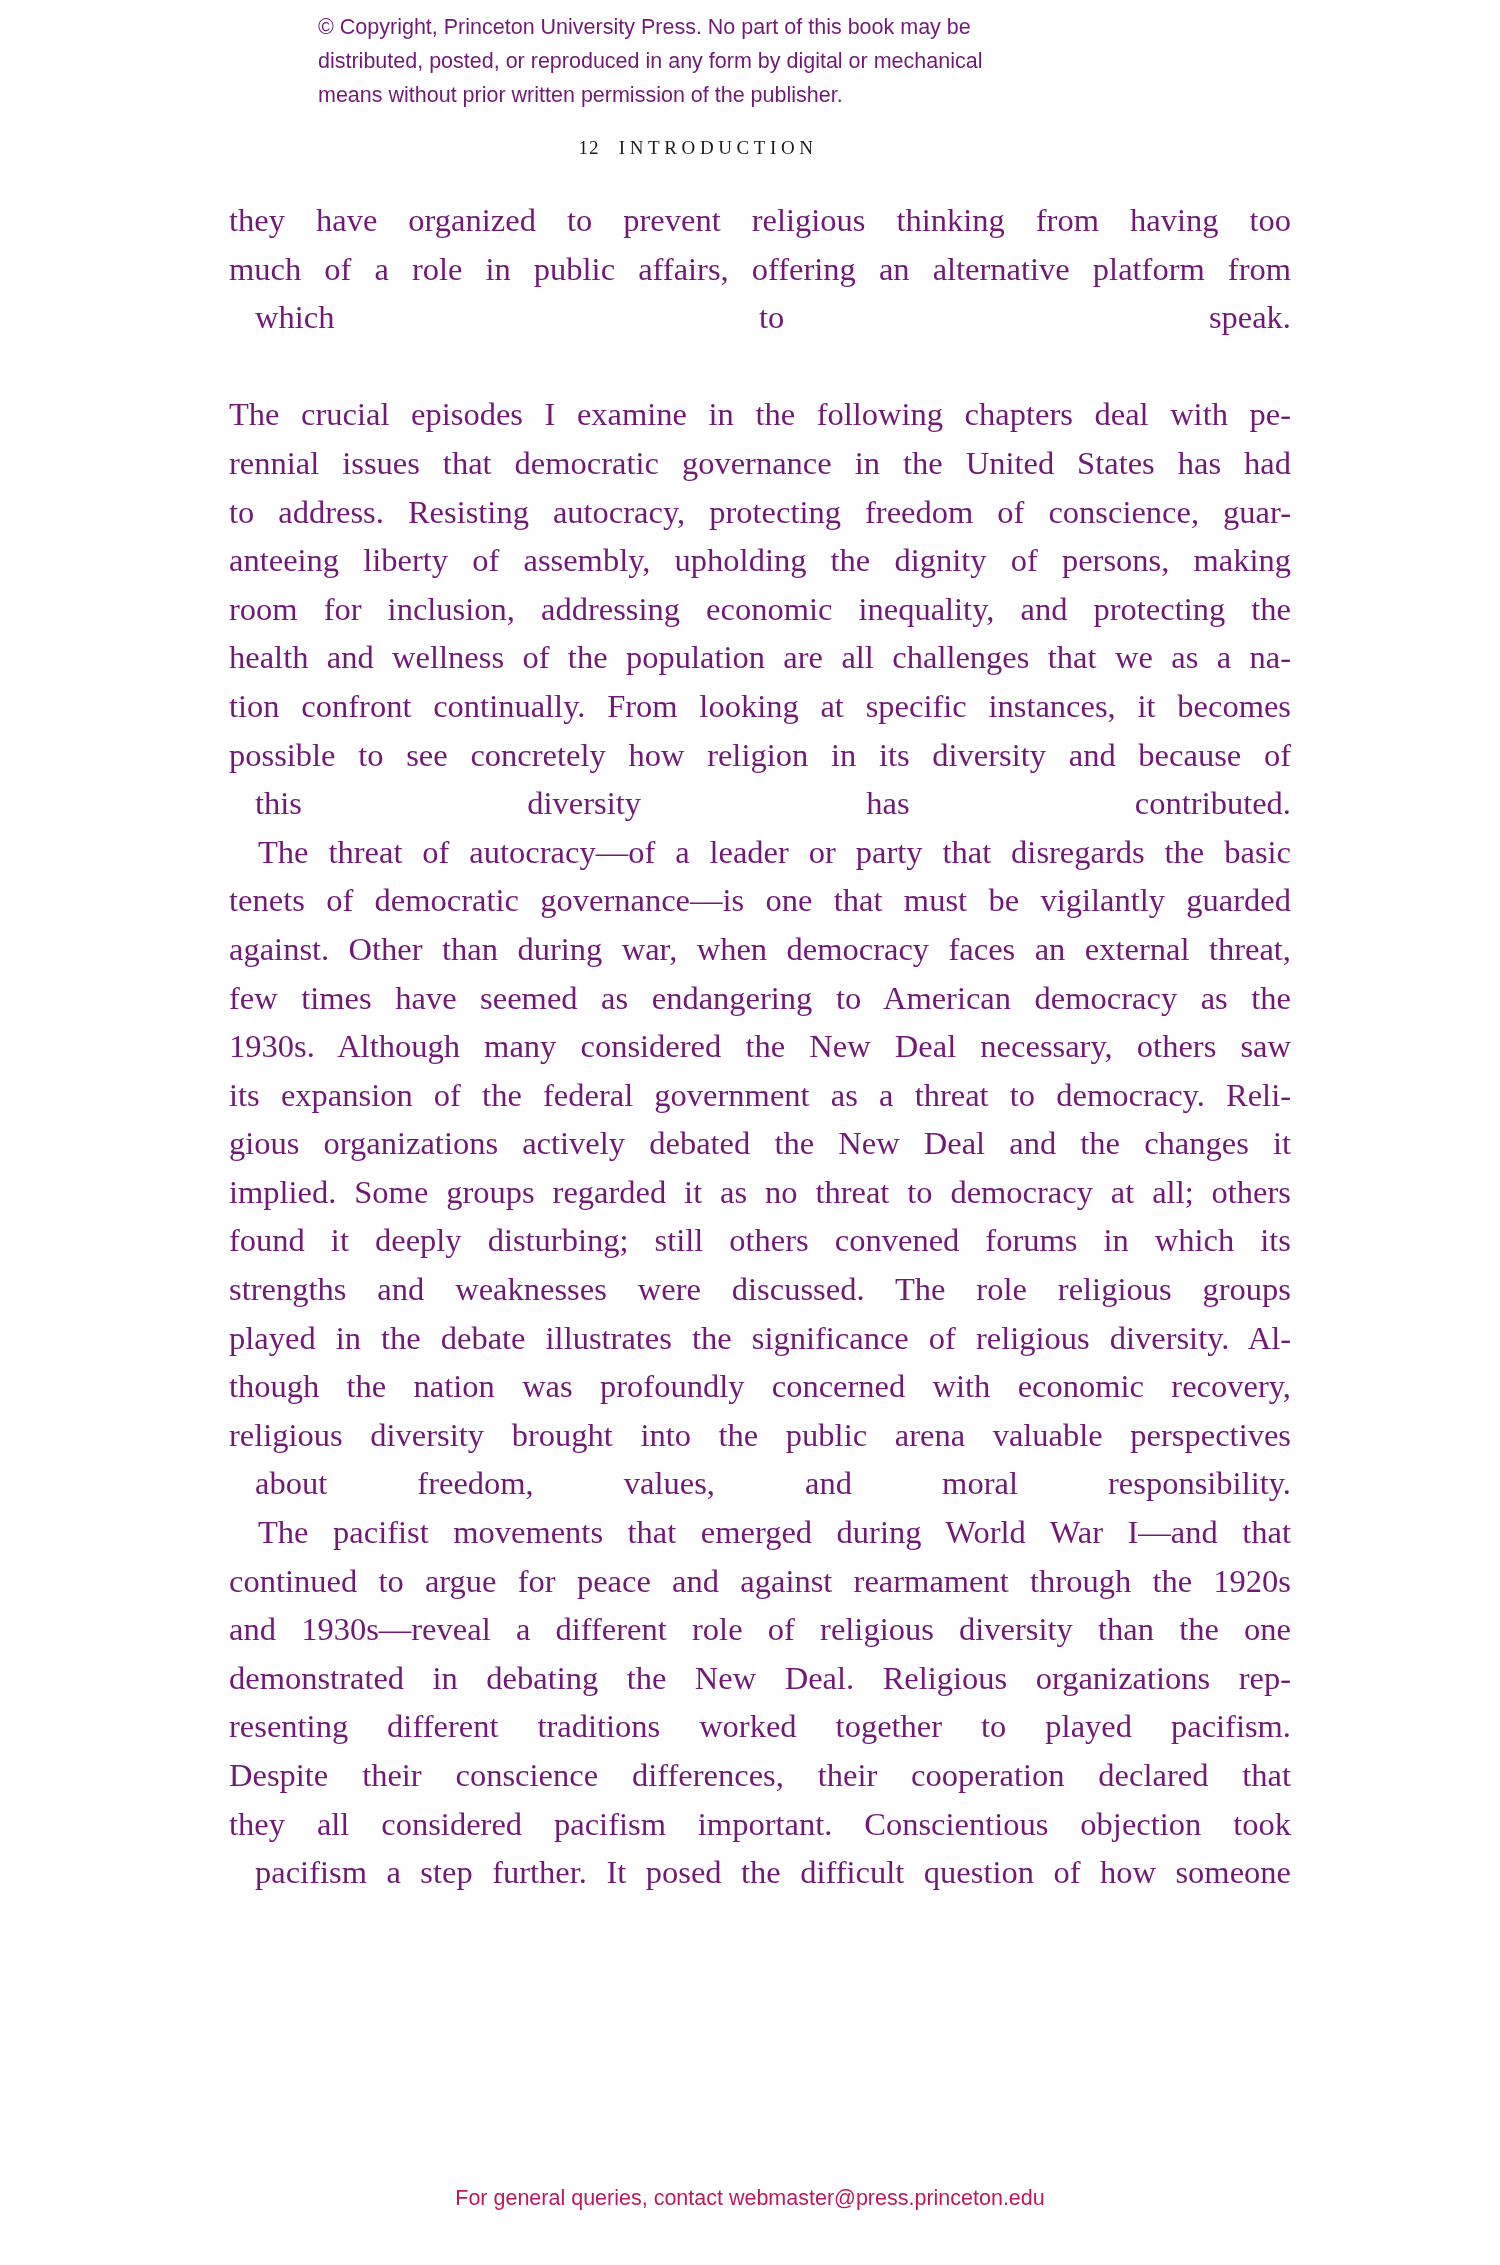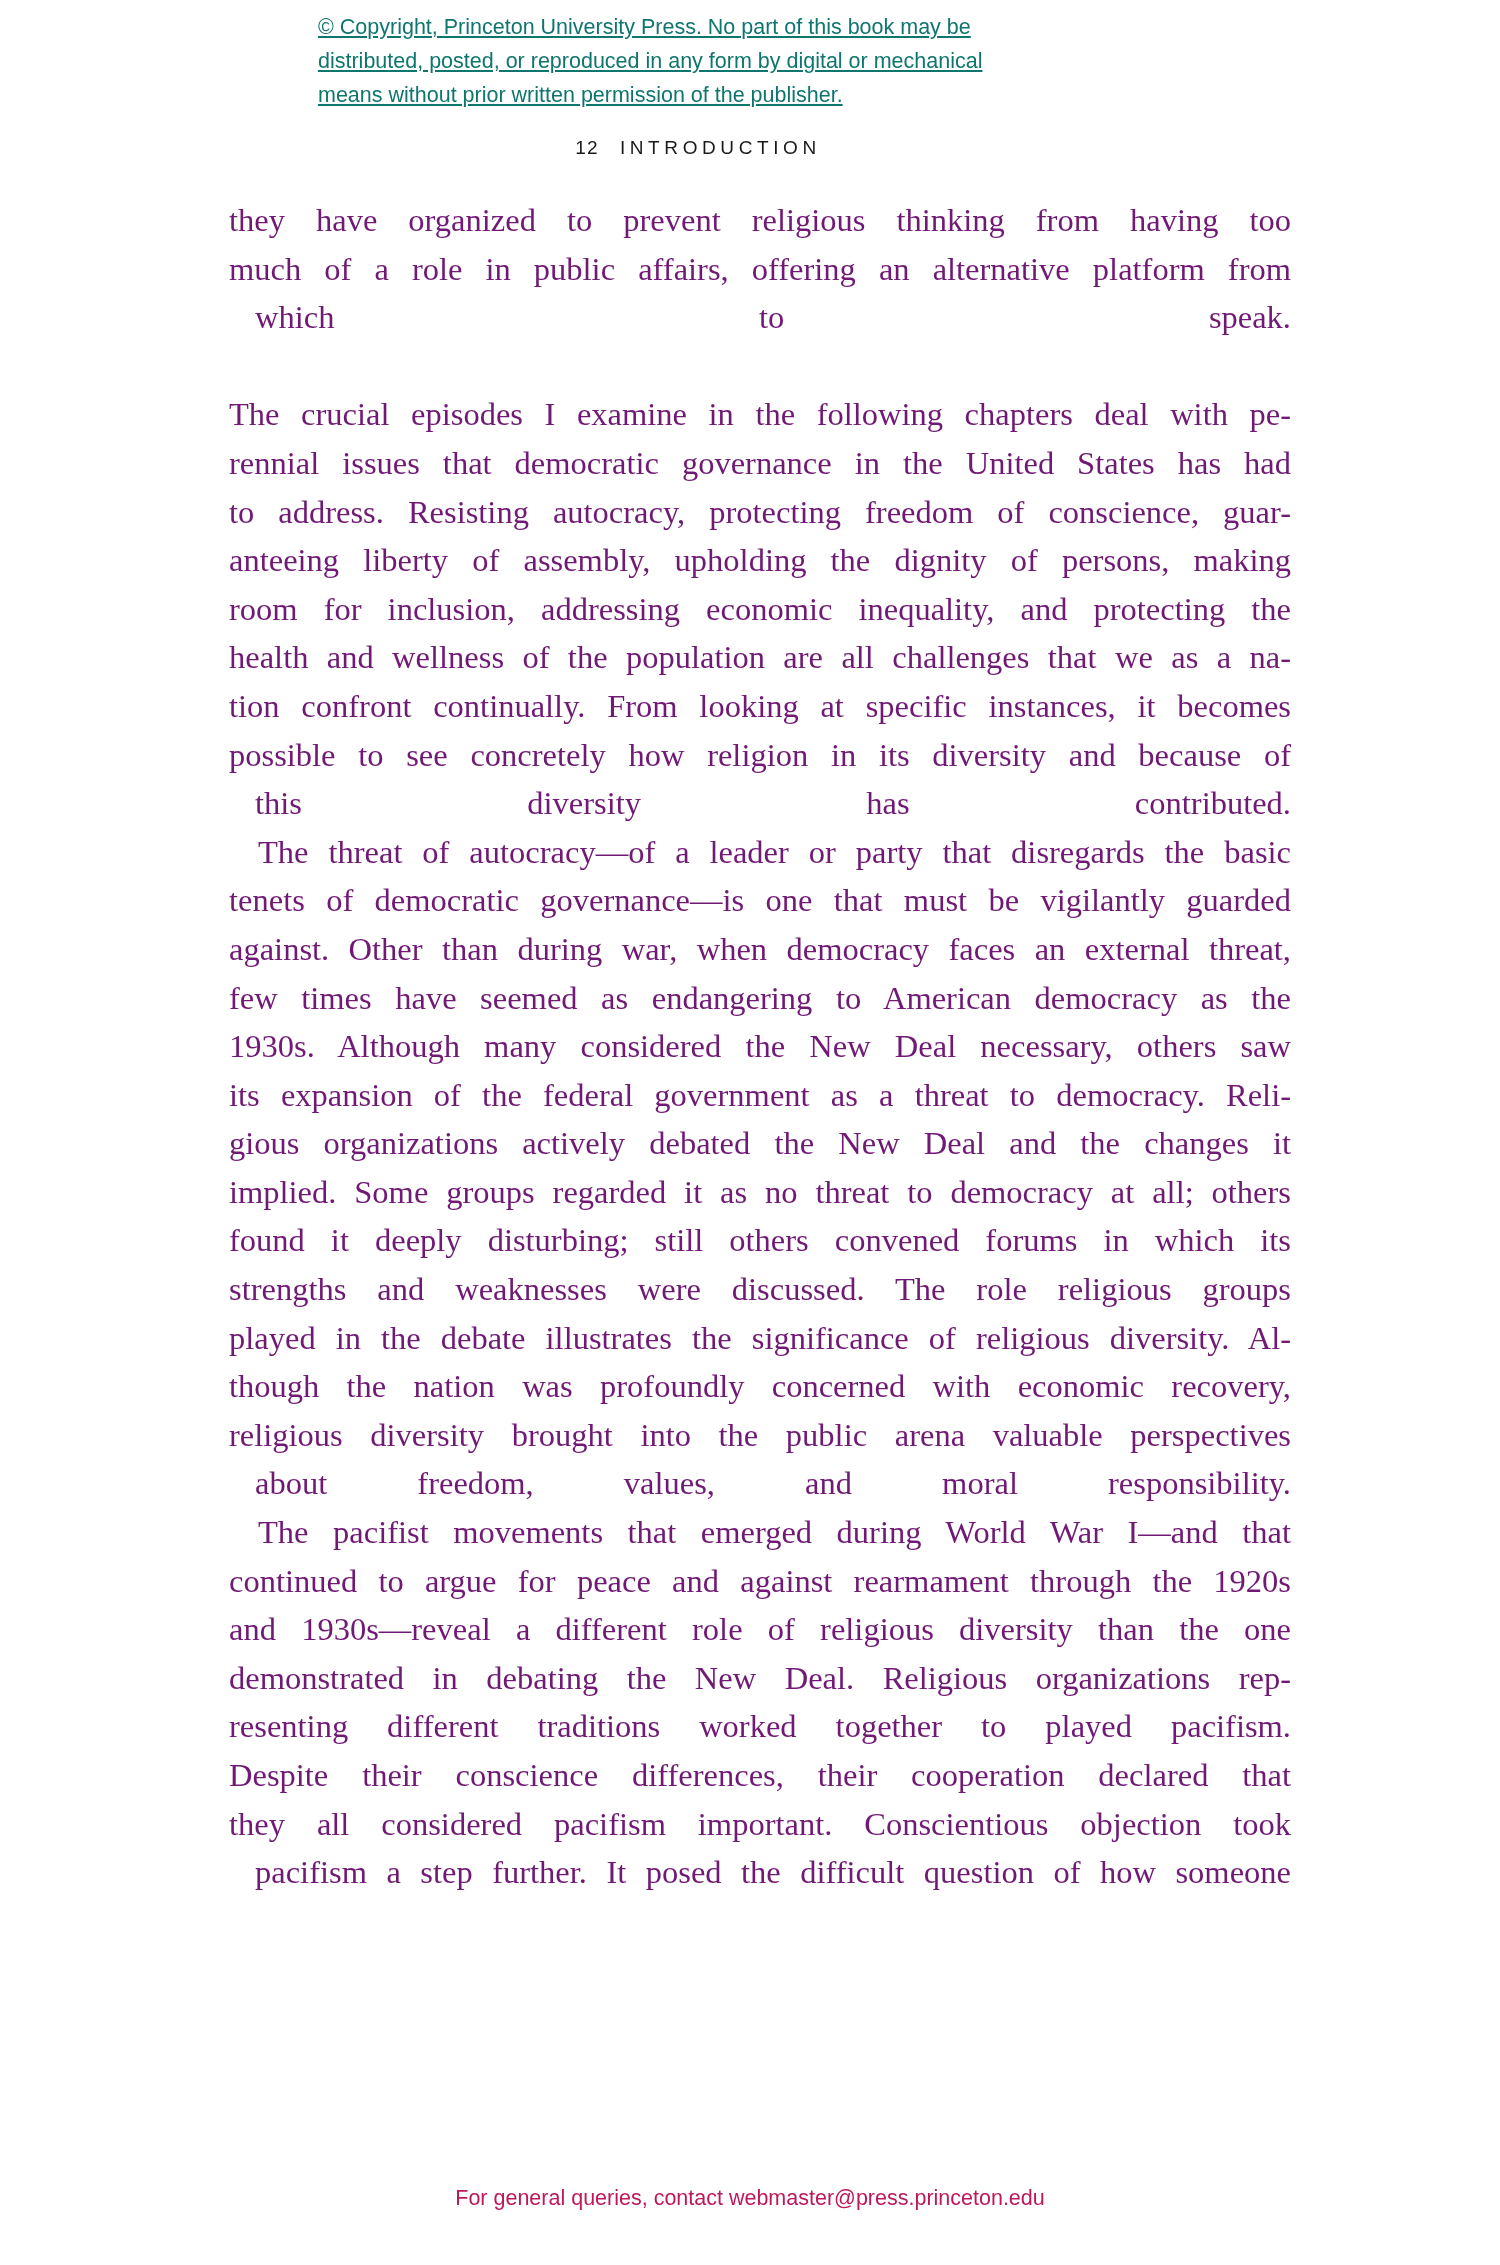--- a/index.html
+++ b/index.html
@@ -18,34 +18,33 @@
 
   
   .copyright {
     position: absolute;
     left: 318px;
     top: 10px;
     width: 860px;
     font-family: "Liberation Sans", sans-serif;
     font-size: 21.5px;
     line-height: 34px;
-    color: #0f766e;
+    color: #701a75;
     text-align: left;
-    text-decoration: underline;
   }
   .copyright div { white-space: pre; }
 
   
   .running-head {
     position: absolute;
     left: 0;
     top: 137px;
     width: 1396px;
     text-align: center;
-    font-family: Liberation Sans, sans-serif;
+    font-family: Liberation Serif, serif;
     font-size: 19px;
     color: #1a1a1a;
     white-space: pre;
   }
   .running-head .folio {
     letter-spacing: 1.2px;
   }
   .running-head .chapter-title {
     letter-spacing: 4.6px;
   }

